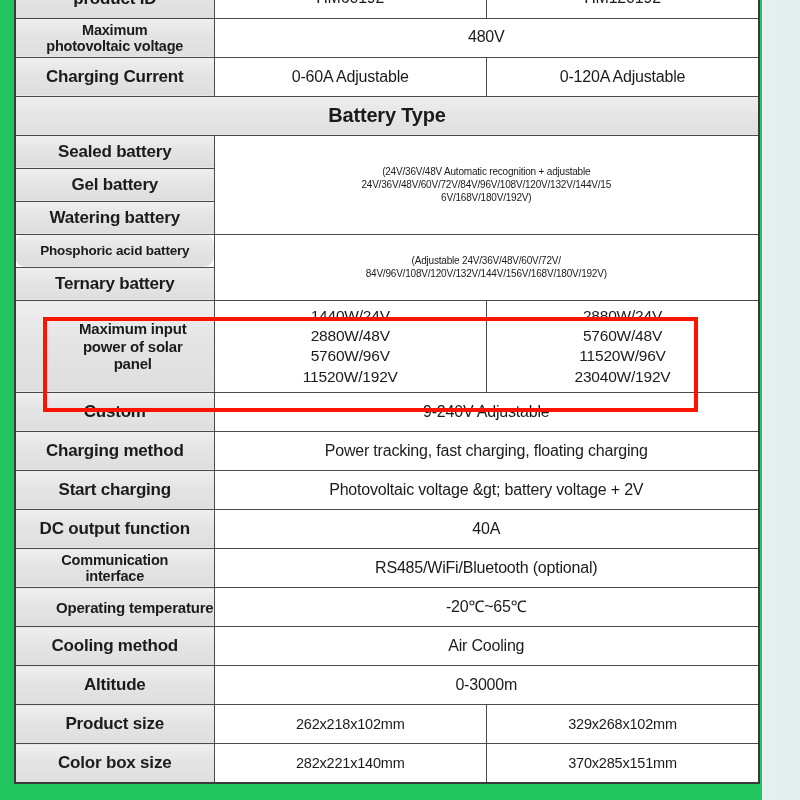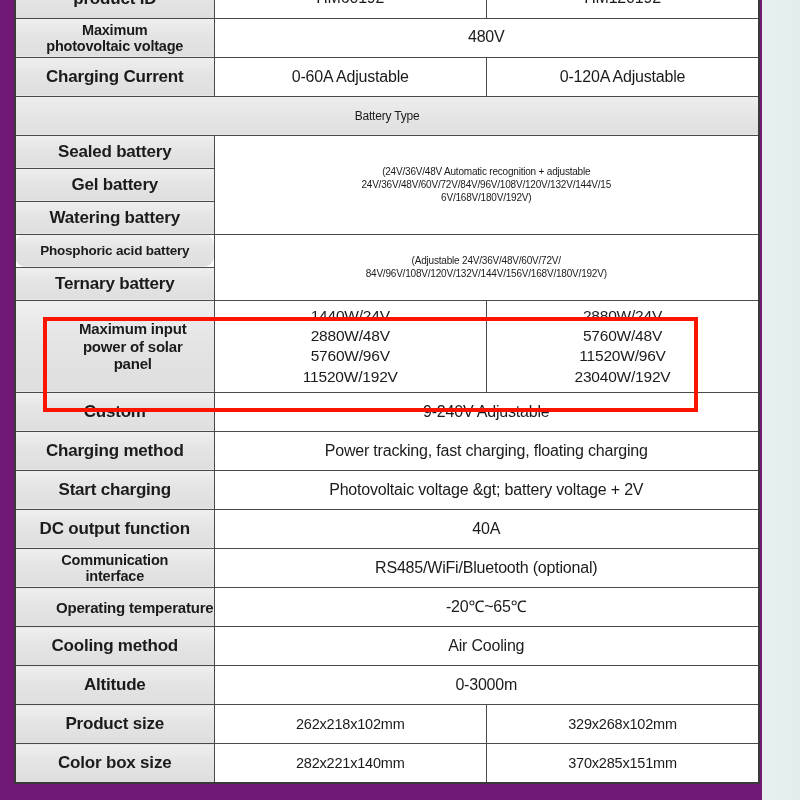--- a/index.html
+++ b/index.html
@@ -9,21 +9,21 @@
     width: 800px; height: 800px;
     overflow: hidden;
     background: #e4efee;
     font-family: "Liberation Sans", sans-serif;
   }
 
   #page {
     position: relative;
     width: 800px;
     height: 800px;
-    background: #701a75;
+    background: #22c55e;
   }
 
   
   #page::after {
     content: "";
     position: absolute;
     left: 762px; top: 0; width: 38px; height: 800px;
     background: linear-gradient(to right,#e6f0ef,#e2edec);
     pointer-events: none;
   }
@@ -78,22 +78,22 @@
   
   .spec-table td.val { font-size: 16px; }
   .spec-table td.val.small { font-size: 14.5px; }
   .spec-table td.val.multiline { font-size: 10px; line-height: 1.30; padding: 17px 10px; }
   .spec-table td.val.stack { font-size: 15.5px; line-height: 1.32; padding: 4px 6px; }
 
   
   .spec-table td.band {
     background: #e6e6e6;
     background-image: linear-gradient(to bottom,#ededed 0%,#e4e4e4 60%,#dfdfdf 100%);
-    font-size: 12px;
-    font-weight: 400;
+    font-size: 20px;
+    font-weight: 700;
   }
 
   .r-tall { height: 39px; }
 
   
   #highlight-box {
     position: absolute;
     left: 43px;
     top: 317px;
     width: 655px;

